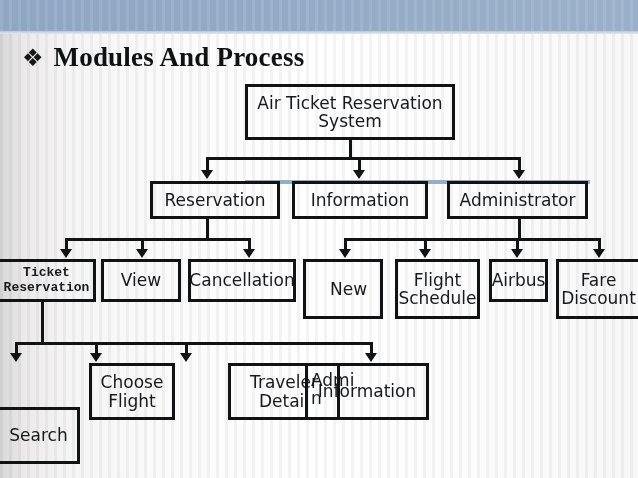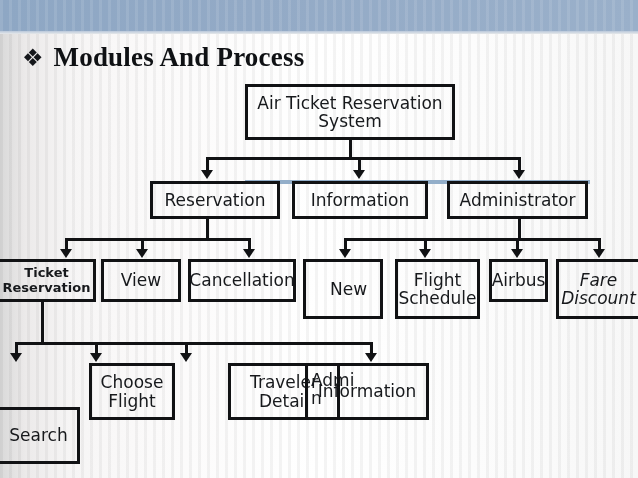--- a/index.html
+++ b/index.html
@@ -57,21 +57,21 @@
     text-align:center;
     color:#17191c;
     font-family:"DejaVu Sans", sans-serif;
     font-size:17px;
     line-height:1.08;
     overflow:visible;
     white-space:pre-line;
   }
   .nbox.small{font-size:13px;font-weight:bold;line-height:1.12;}
   .nbox.clip-left{border-left:none;}
-  .nbox.clip-right{border-right:none;font-style:italic;}
+  .nbox.clip-right{border-right:none;}
   
   .stray{
     position:absolute;
     font-family:"DejaVu Sans", sans-serif;
     font-size:17px;line-height:1.08;color:#17191c;
     text-align:left;white-space:pre-line;
     z-index:5;
   }
   
   .vline{position:absolute;width:3px;background:#111214;}
@@ -127,21 +127,21 @@
   <div class="hline" style="left:345px;top:238px;width:256px;"></div>
   <div class="vline" style="left:344px;top:238px;height:13px;"></div>
   <div class="arrow" style="left:339px;top:249px;"></div>
   <div class="vline" style="left:424px;top:238px;height:13px;"></div>
   <div class="arrow" style="left:419px;top:249px;"></div>
   <div class="vline" style="left:516px;top:238px;height:13px;"></div>
   <div class="arrow" style="left:511px;top:249px;"></div>
   <div class="vline" style="left:598px;top:238px;height:13px;"></div>
   <div class="arrow" style="left:593px;top:249px;"></div>
 
-  <div class="nbox small clip-left" style="left:0px;top:259px;width:96px;height:43px;">Ticket
+  <div class="nbox small clip-left" style="left:0px;top:259px;width:96px;height:43px;font-family:Liberation Mono, monospace;">Ticket
 Reservation</div>
   <div class="nbox" style="left:101px;top:259px;width:80px;height:43px;">View</div>
   <div class="nbox" style="left:188px;top:259px;width:108px;height:43px;">Cancellation</div>
 
   <div class="nbox" style="left:303px;top:259px;width:80px;height:60px;padding-left:11px;">New</div>
   <div class="nbox" style="left:395px;top:259px;width:85px;height:60px;">Flight
 Schedule</div>
   <div class="nbox" style="left:489px;top:259px;width:59px;height:43px;">Airbus</div>
   <div class="nbox clip-right" style="left:556px;top:259px;width:82px;height:60px;">Fare
 Discount</div>

